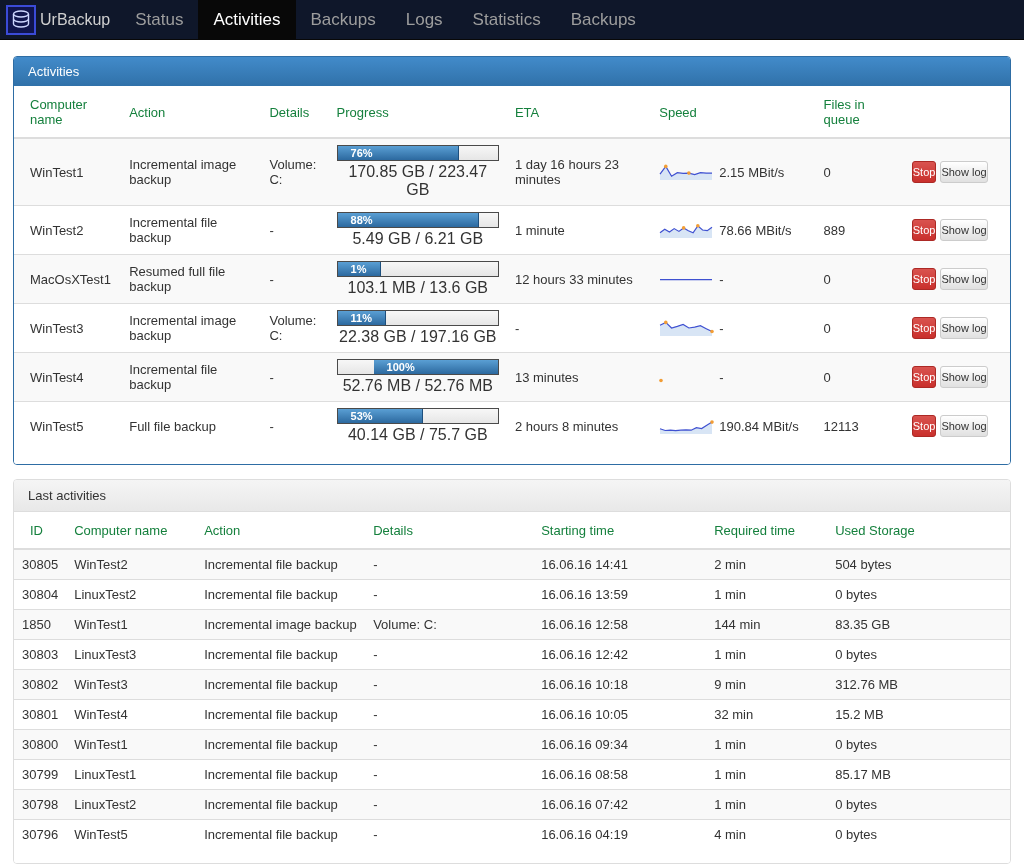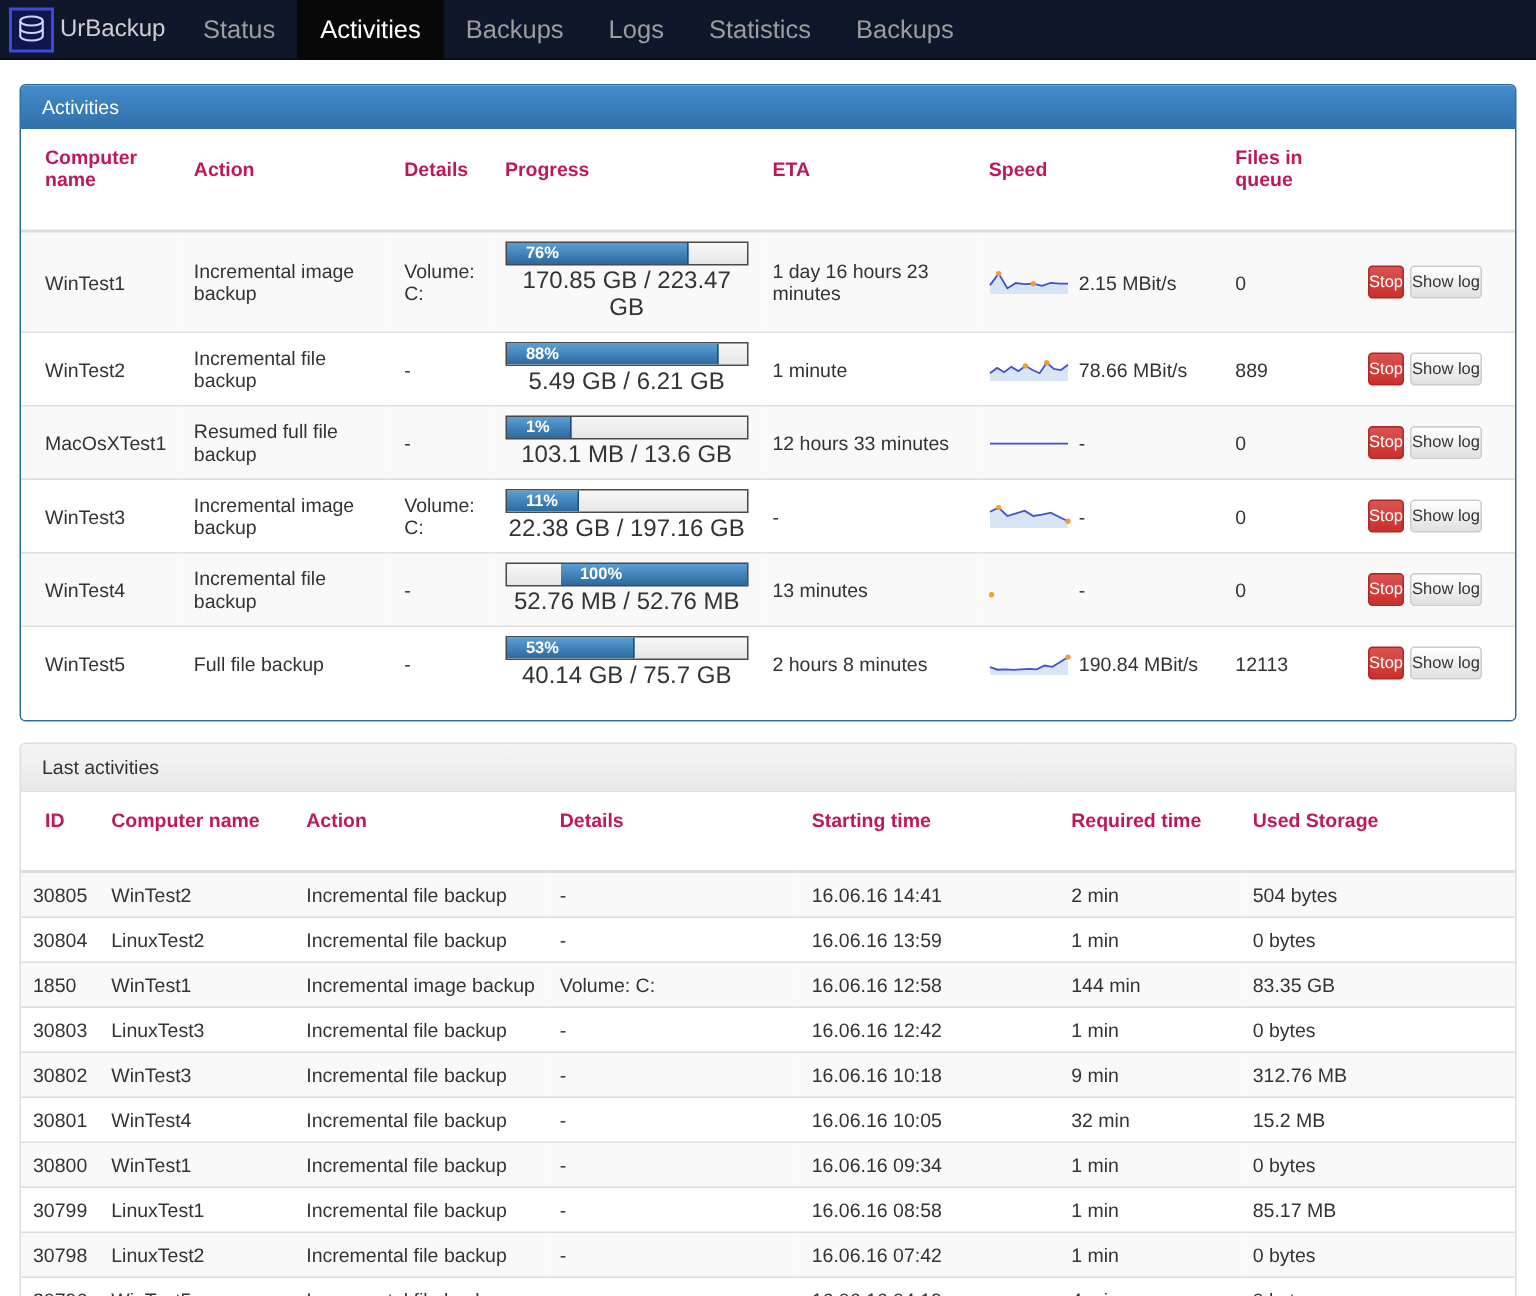--- a/index.html
+++ b/index.html
@@ -24,21 +24,21 @@
   .panel-primary .panel-heading { background:linear-gradient(#428bca,#3071a9);
     color:#fff; padding:7px 14px; font-size:13px;
     border-radius:3px 3px 0 0; }
   .panel-default { margin-top:14px; border:1px solid #ddd; }
   .panel-default .panel-heading { background:linear-gradient(#f5f5f5,#e8e8e8);
     color:#333; padding:8px 14px; font-size:13px; border-bottom:1px solid #ddd;
     border-radius:3px 3px 0 0; }
   .panel-body { background:#fff; padding:0 0 14px 0; border-radius:0 0 3px 3px; }
 
   table { width:100%; border-collapse:collapse; }
-  th { text-align:left; font-weight:bold; color:#be185d; padding:11px 8px 26px 8px;
+  th { text-align:left; font-weight:normal; color:#15803d; padding:11px 8px 10px 8px;
     border-bottom:2px solid #ddd; font-size:13px; }
   td { padding:6px 8px; border-top:1px solid #ddd; vertical-align:middle; font-size:13px; }
   tbody tr:first-child td { border-top:none; }
   tbody tr:nth-child(odd) { background:#f9f9f9; }
   .first-col { padding-left:16px; }
 
   
   #act-table td { height:44px; }
   .col-computer { width:107px; }
   .col-action   { width:140px; }

